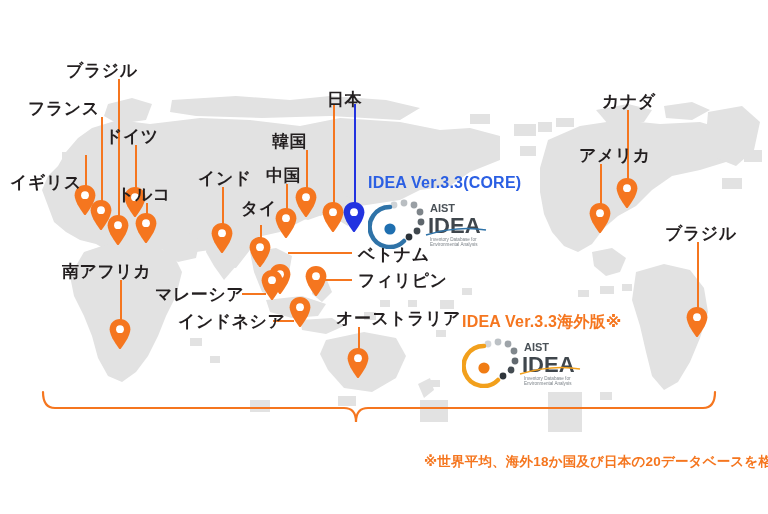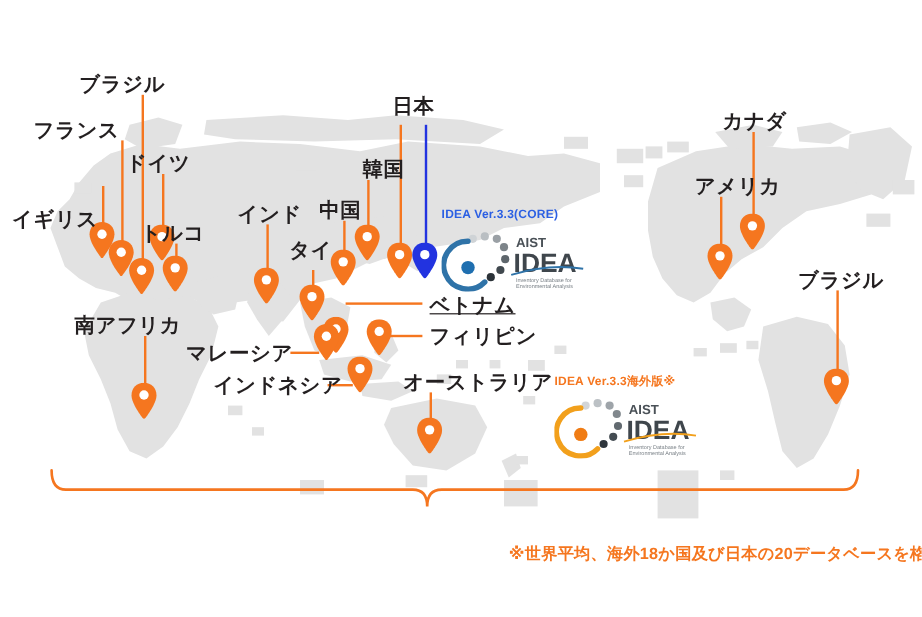--- a/index.html
+++ b/index.html
@@ -30,21 +30,21 @@
     font-weight:700;
     color:#231f20;
     white-space:nowrap;
     letter-spacing:0.5px;
     line-height:1;
   }
 
   
   .callout{position:absolute;}
   .callout .ctitle{
-    font-size:10px;font-weight:700;white-space:nowrap;line-height:1;
+    font-size:16px;font-weight:700;white-space:nowrap;line-height:1;
     letter-spacing:0.2px;
   }
   .callout.core .ctitle{color:#2b5fe3;}
   .callout.kaigai .ctitle{color:#f5761f;}
   .logo{margin-top:8px;}
   .logo svg{display:block;}
 
   
   #bracket{position:absolute;left:0;top:380px;width:768px;height:60px;}
   #world-avg{
@@ -291,23 +291,23 @@
   <div id="labels">
       <div class="lbl" style="left: 10px; top: 138px; margin-top: 36px;">イギリス</div>
       <div class="lbl" style="left: 28px; top: 100px;">フランス</div>
       <div class="lbl" style="left: 66px; top: 62px;">ブラジル</div>
       <div class="lbl" style="left: 105px; top: 128px;">ドイツ</div>
       <div class="lbl" style="left: 117px; top: 186px;">トルコ</div>
       <div class="lbl" style="left: 62px; top: 263px;">南アフリカ</div>
       <div class="lbl" style="left: 198px; top: 170px;">インド</div>
       <div class="lbl" style="left: 241px; top: 200px;">タイ</div>
       <div class="lbl" style="left: 266px; top: 167px;">中国</div>
-      <div class="lbl" style="left: 302px; top: 133px;">韓国</div>
-      <div class="lbl" style="left: 327px; top: 80px;">日本</div>
-      <div class="lbl" style="left: 358px; top: 246px; text-decoration: underline;">ベトナム</div>
+      <div class="lbl" style="left: 272px; top: 133px;">韓国</div>
+      <div class="lbl" style="left: 327px; top: 91px;">日本</div>
+      <div class="lbl" style="left: 358px; top: 246px;">ベトナム</div>
       <div class="lbl" style="left: 358px; top: 272px;">フィリピン</div>
       <div class="lbl" style="left: 155px; top: 286px;">マレーシア</div>
       <div class="lbl" style="left: 178px; top: 313px; text-align: right;">インドネシア</div>
       <div class="lbl" style="left: 336px; top: 310px;">オーストラリア</div>
       <div class="lbl" style="left: 602px; top: 93px;">カナダ</div>
       <div class="lbl" style="left: 579px; top: 147px;">アメリカ</div>
       <div class="lbl" style="left: 665px; top: 225px;">ブラジル</div>
     </div>
 
   <div class="callout core" id="callout-core" style="left: 368px; top: 175px;">

